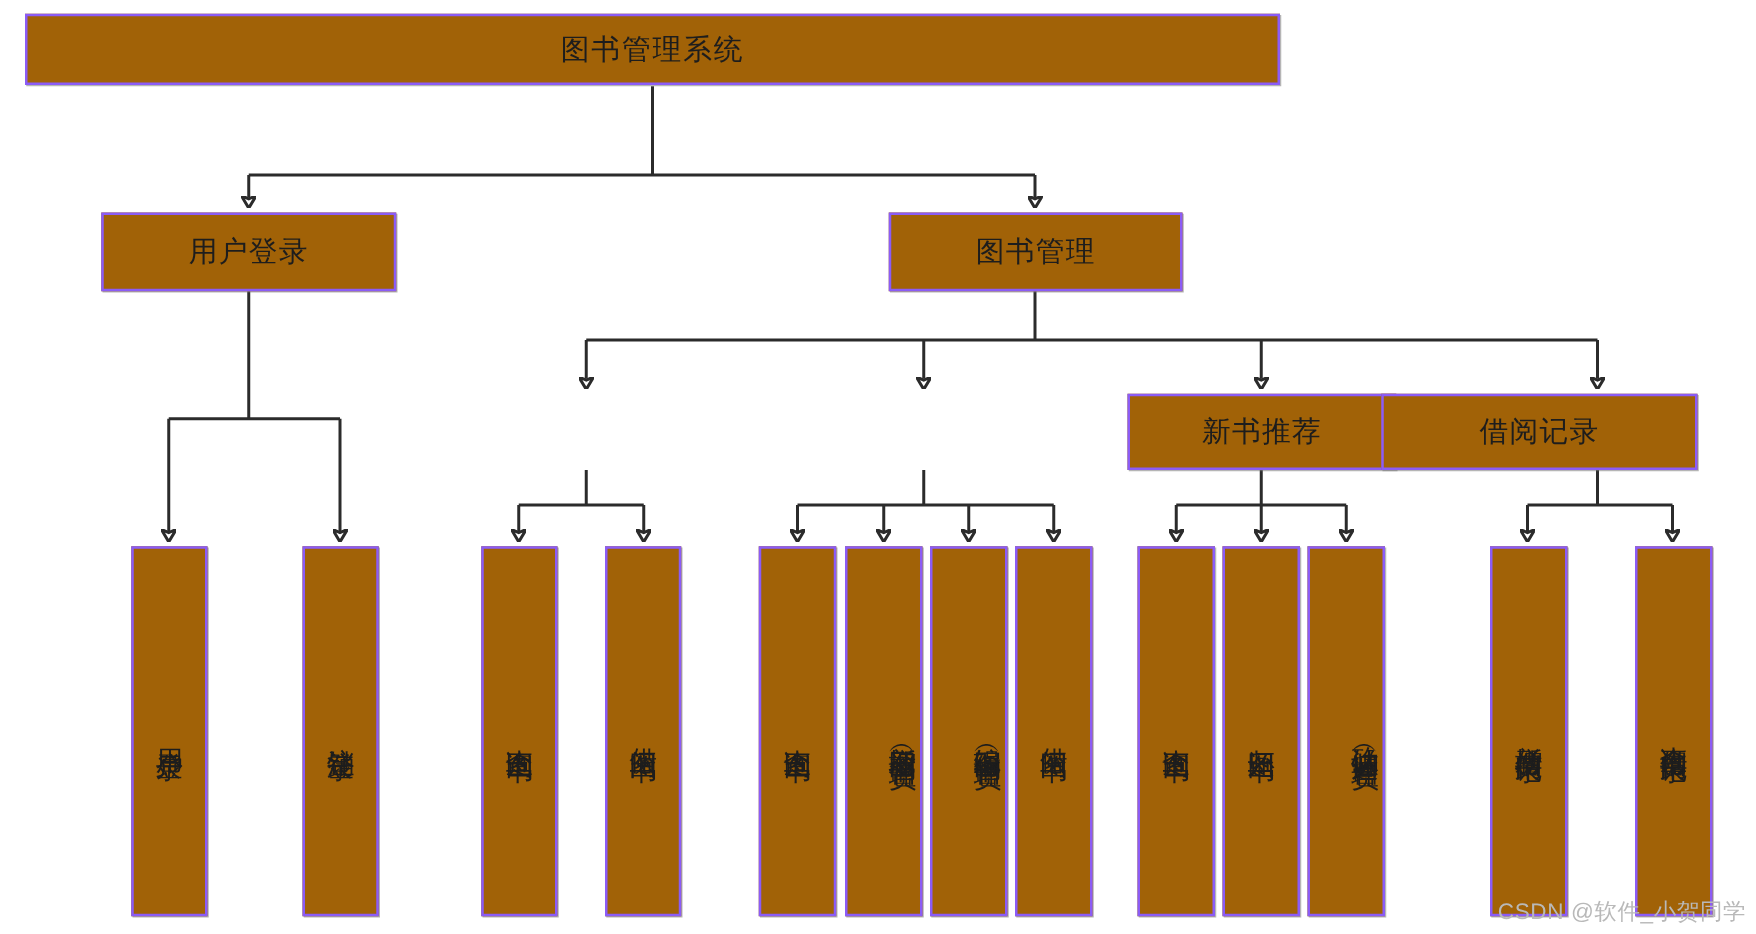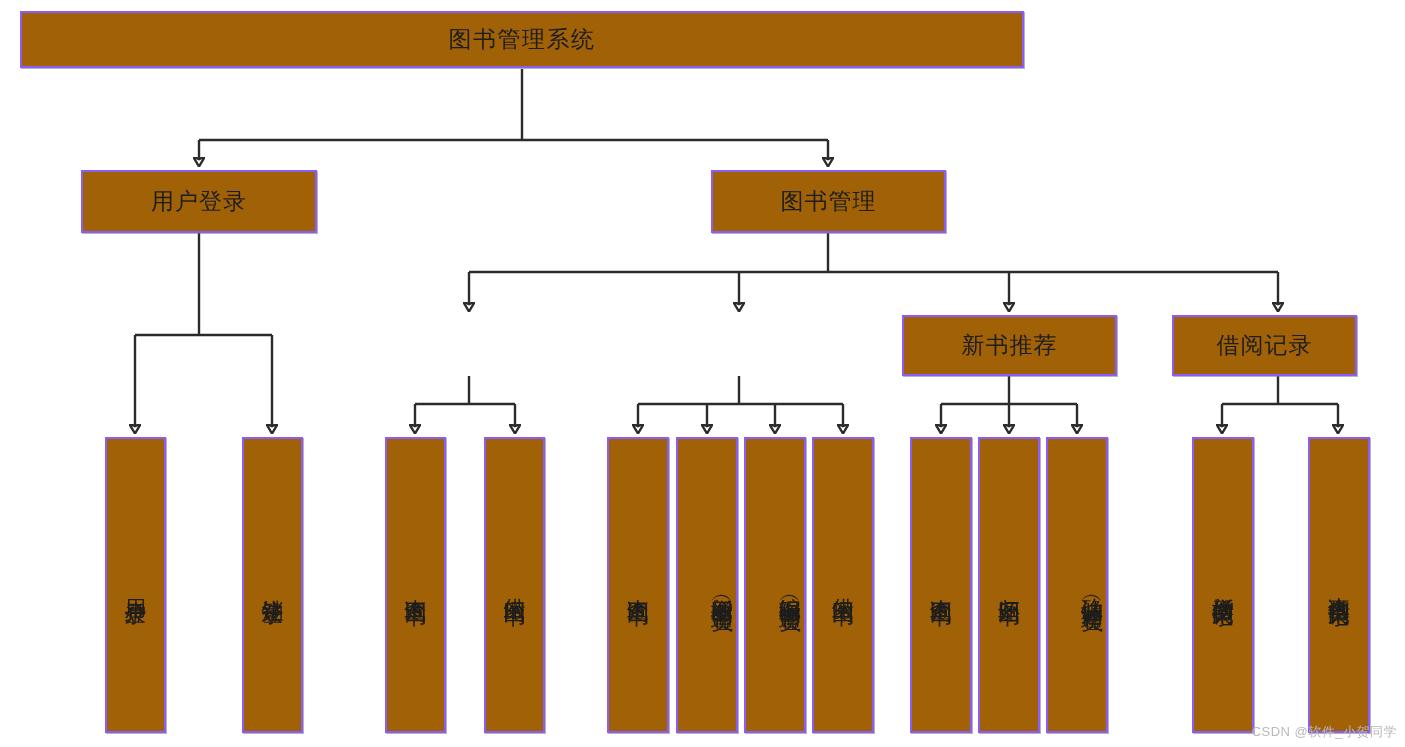--- a/index.html
+++ b/index.html
@@ -64,21 +64,21 @@
   }
   svg.links path, svg.links line {
     stroke: #2b2b2b;
     stroke-width: 2.4;
     fill: none;
   }
   .watermark {
     position: absolute;
     right: 8px;
     bottom: 6px;
-    font-size: 13px;
+    font-size: 18px;
     color: #b9b9b9;
     letter-spacing: 0.5px;
     white-space: nowrap;
   }
 </style>
 </head>
 <body>
 
 <div id="canvas">
 
@@ -141,21 +141,21 @@
   <div class="node node-h" style="left:711px; top:170px; width:235px; height:63px;">
     <span>图书管理</span>
   </div>
 
 
 
   <div class="node node-h" style="left:902px; top:315px; width:215px; height:61px;">
     <span>新书推荐</span>
   </div>
 
-  <div class="node node-h" style="left:1172px; top:315px; width:185px; height:61px;">
+  <div class="node node-h" style="left:1105px; top:315px; width:253px; height:61px;">
     <span>借阅记录</span>
   </div>
 
   <div class="node node-v centered" style="left:105px; top:437px; width:61px; height:296px;">
     <span>用户登录</span>
   </div>
 
   <div class="node node-v centered" style="left:242px; top:437px; width:61px; height:296px;">
     <span>注销登录</span>
   </div>

